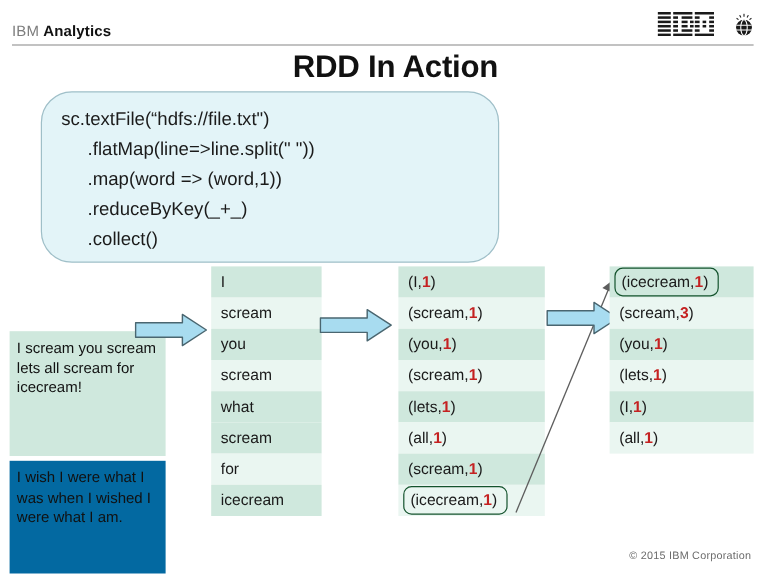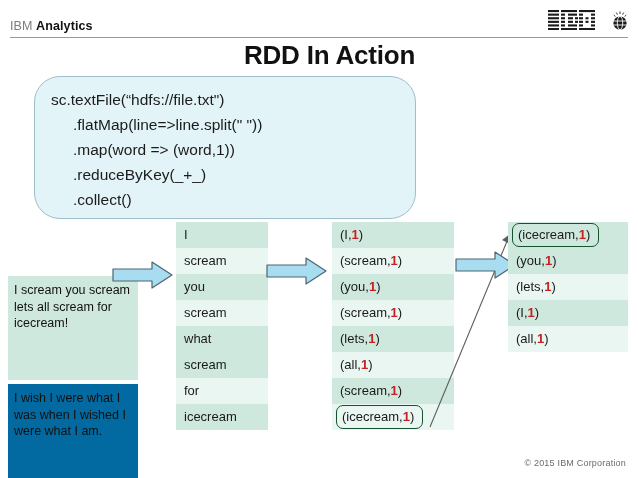--- a/index.html
+++ b/index.html
@@ -301,20 +301,21 @@
   </div>
 
   <div class="arrow" id="arrow-3">
     <svg width="62" height="30" viewBox="0 0 62 30" xmlns="http://www.w3.org/2000/svg">
       <polygon points="1,9 40,9 40,2 60,15 40,28 40,21 1,21" fill="#a8dcf0" stroke="#4a6670" stroke-width="1.2" stroke-linejoin="round"></polygon>
     </svg>
   </div>
 
   <div class="col" id="col-reduce">
       <div class="row dark boxed"><span class="rowinner"><span>(</span><span>icecream,</span><span class="cnt">1</span><span>)</span></span></div>
+      <div class="row light"><span class="rowinner"><span>(</span><span>scream,</span><span class="cnt">3</span><span>)</span></span></div>
       <div class="row dark"><span class="rowinner"><span>(</span><span>you,</span><span class="cnt">1</span><span>)</span></span></div>
       <div class="row light"><span class="rowinner"><span>(</span><span>lets,</span><span class="cnt">1</span><span>)</span></span></div>
       <div class="row dark"><span class="rowinner"><span>(</span><span>I,</span><span class="cnt">1</span><span>)</span></span></div>
       <div class="row light"><span class="rowinner"><span>(</span><span>all,</span><span class="cnt">1</span><span>)</span></span></div>
     </div>
 
 </div>
 
 <div id="footer">© 2015 IBM Corporation</div>
 

